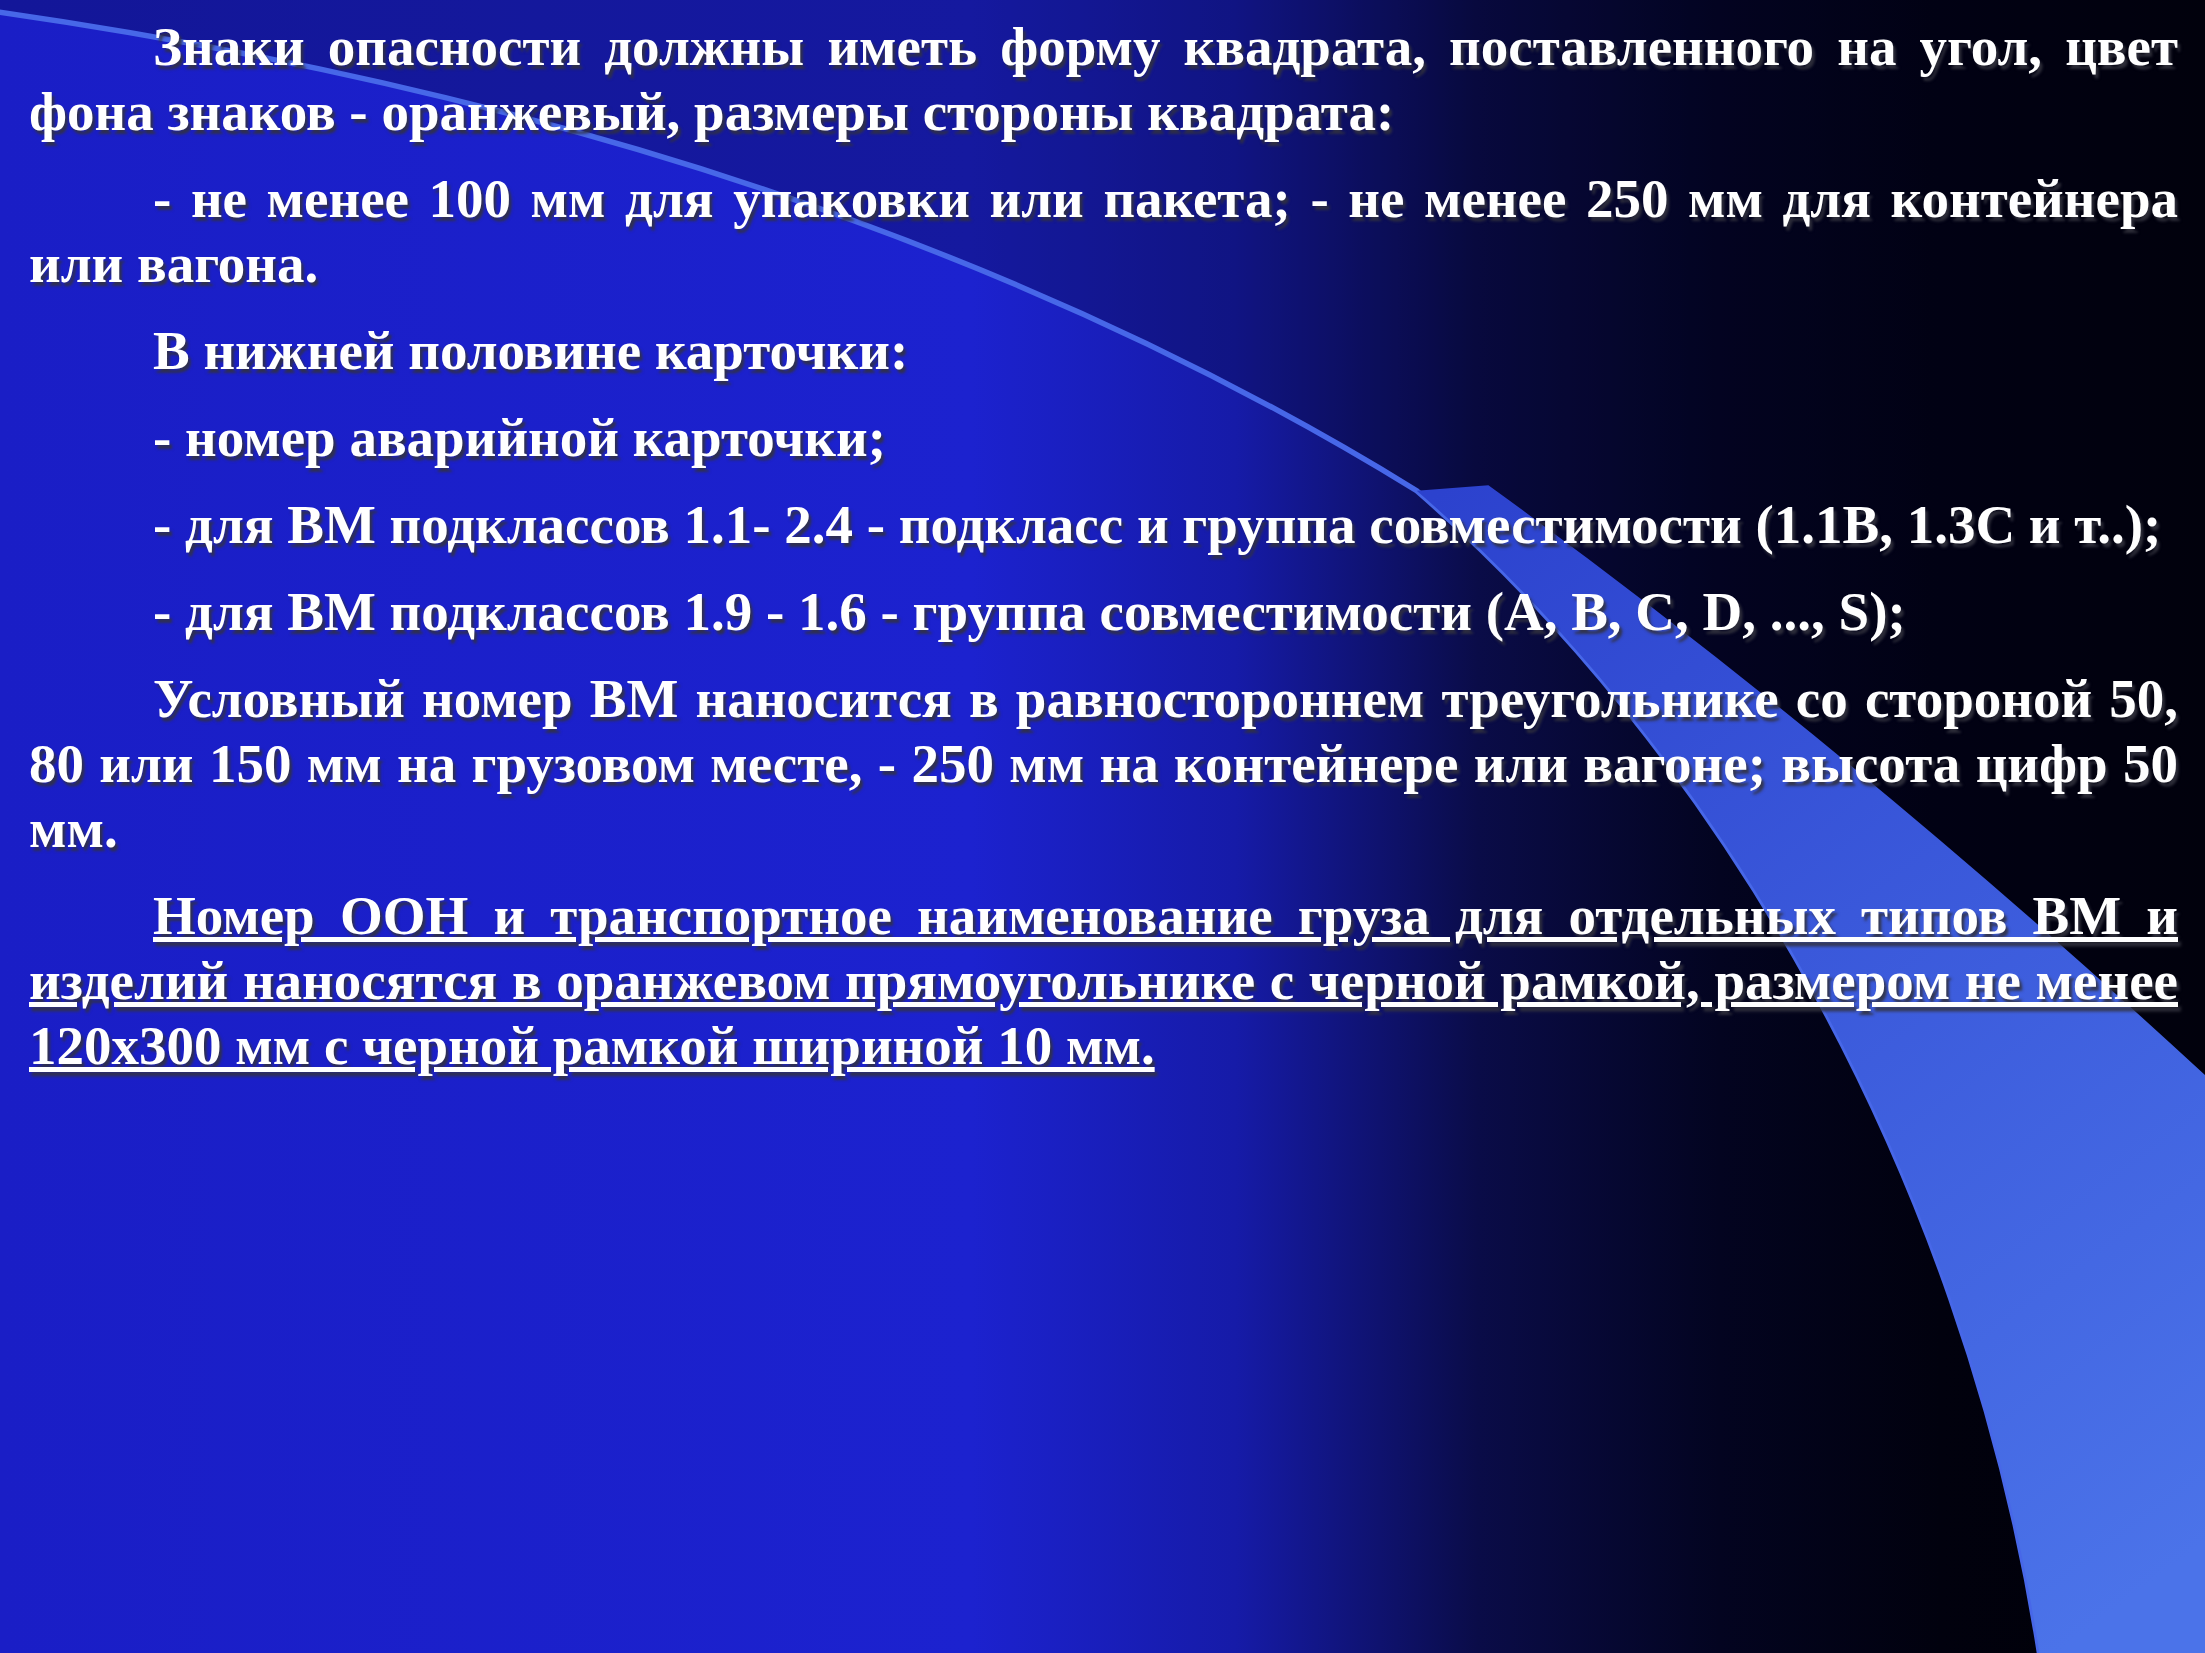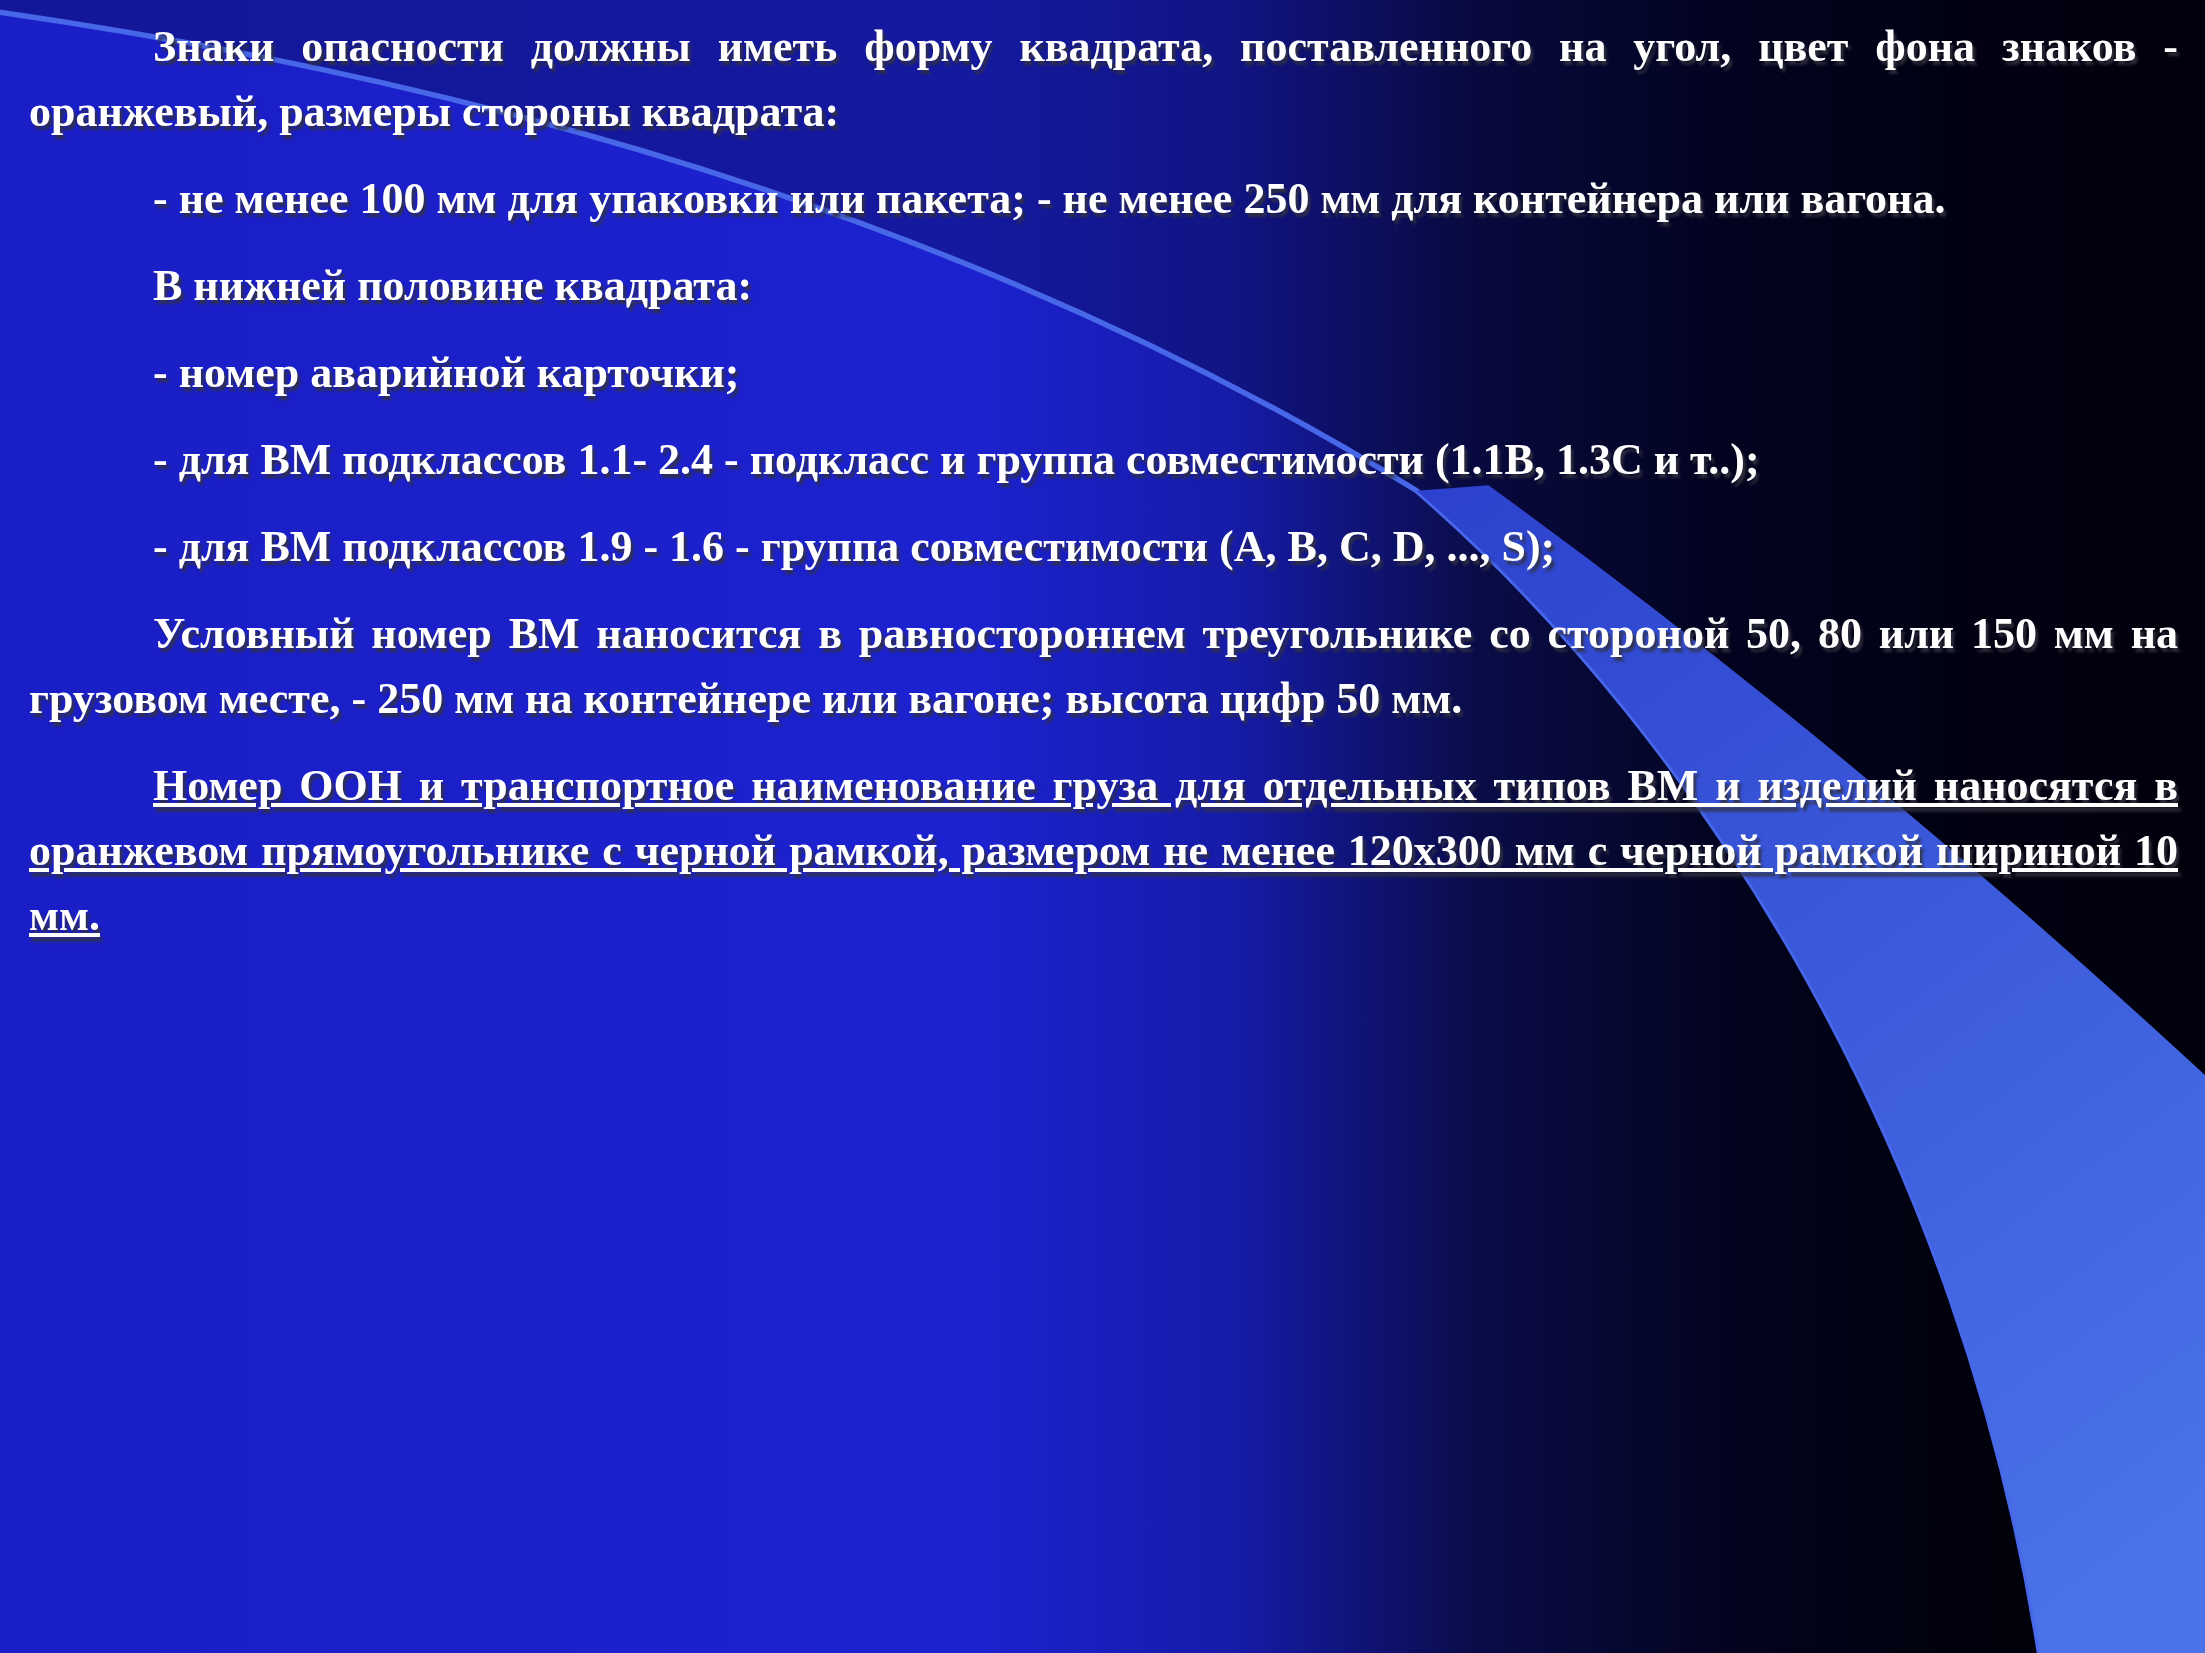--- a/index.html
+++ b/index.html
@@ -33,21 +33,21 @@
     width: 2205px;
     height: 1654px;
   }
   .text-block {
     position: absolute;
     left: 29px;
     top: 14.3px;
     width: 2149px;
     color: #ffffff;
     font-weight: bold;
-    font-size: 44px;
+    font-size: 55px;
     line-height: 65px;
     text-align: justify;
     letter-spacing: 0px;
   }
   .text-block p {
     margin: 0 0 22px 0;
     text-indent: 124px;
     text-shadow: 2.8px 4.4px 2.8px rgba(50, 50, 62, 0.88);
   }
   .text-block p:last-child {
@@ -71,21 +71,21 @@
     <path d="M -50 15 Q 1500 230 2570 890 Q 3350 1350 4000 1950 L 4000 -20 L -50 -20 Z" fill="rgba(2,2,35,0.28)" stroke="none"></path>
 
     <path d="M -50 15 Q 1500 230 2570 890 C 3100 1350 3560 2100 3700 3000" fill="none" stroke-width="10" stroke="#4767e8"></path>
 
     <path d="M 2570 890 C 3100 1350 3560 2100 3700 3000 L 4000 3000 L 4000 1950 Q 3350 1350 2700 880 Z" fill="url(#wedgeGrad)" stroke="none"></path>
   </svg>
 
   <div class="text-block">
     <p>Знаки опасности должны иметь форму квадрата, поставленного на угол, цвет фона знаков - оранжевый, размеры стороны квадрата:</p>
     <p>- не менее 100 мм для упаковки или пакета; - не менее 250 мм для контейнера или вагона.</p>
-    <p>В нижней половине квадрата:</p>
+    <p>В нижней половине карточки:</p>
     <p>- номер аварийной карточки;</p>
     <p>- для ВМ подклассов 1.1- 2.4 - подкласс и группа совместимости (1.1В, 1.3С и т..);</p>
     <p>- для ВМ подклассов 1.9 - 1.6 - группа совместимости (А, В, С, D, ..., S);</p>
     <p>Условный номер ВМ наносится в равностороннем треугольнике со стороной 50, 80 или 150 мм на грузовом месте, - 250 мм на контейнере или вагоне; высота цифр 50 мм.</p>
     <p>Номер ООН и транспортное наименование груза для отдельных типов ВМ и изделий наносятся в оранжевом прямоугольнике с черной рамкой, размером не менее 120х300 мм с черной рамкой шириной 10 мм.</p>
   </div>
 
 </div>
 
 

